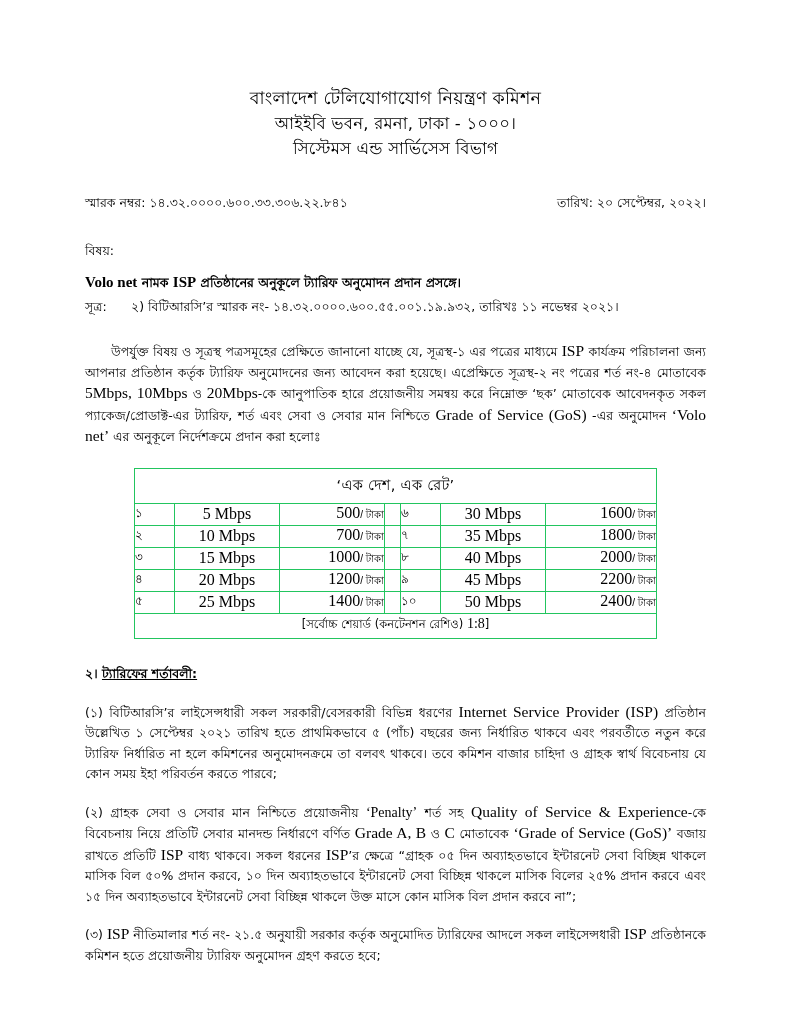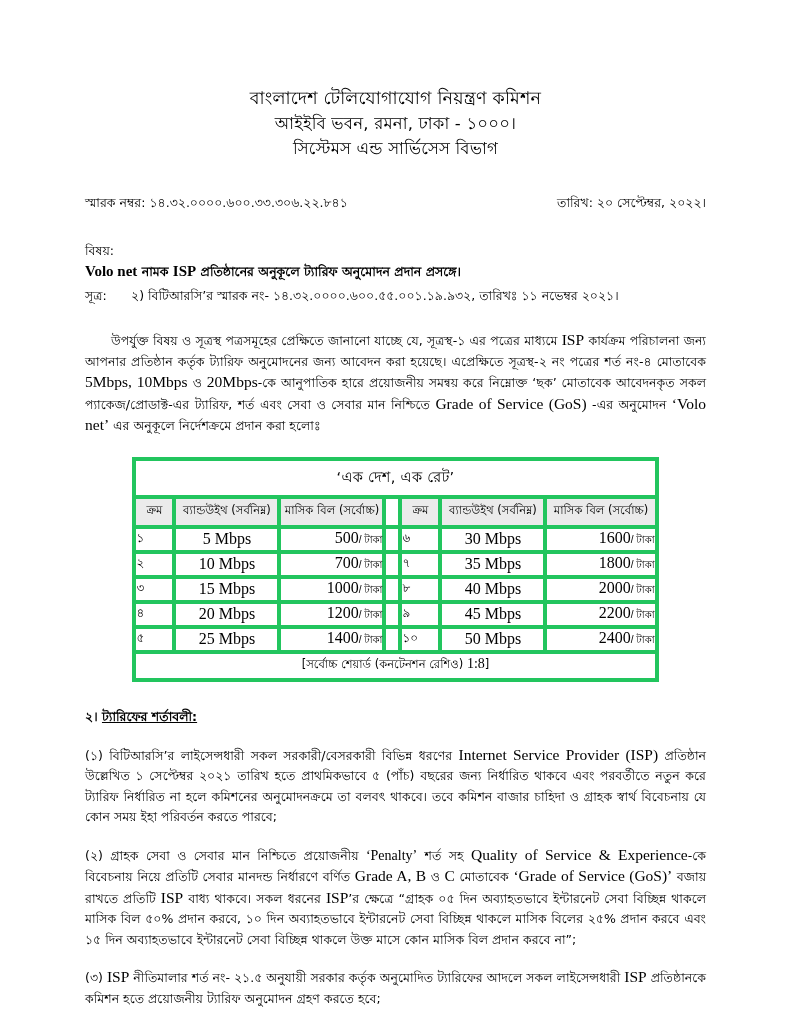--- a/index.html
+++ b/index.html
@@ -54,21 +54,21 @@
     font-family: "DejaVu Sans", "Liberation Sans", sans-serif;
     font-size: 12.5px;
     line-height: 21px;
   }
   .subject-line {
     display: flex;
     align-items: baseline;
     flex-direction: column;
   }
   .sbj-label { flex: 0 0 auto; margin-right: 4px; }
-  .sbj-text { font-weight: bold; }
+  .sbj-text { font-weight: bold; margin-top: 11px; }
   .sbj-text .latin {
     font-family: "Liberation Serif", "DejaVu Serif", serif;
     font-size: 15px;
     font-weight: bold;
   }
   .ref-line {
     display: flex;
     align-items: baseline;
     margin-top: 3px;
   }
@@ -99,21 +99,21 @@
     margin-top: 20px;
     display: flex;
     justify-content: center;
   }
   table.tariff {
     border-collapse: collapse;
     width: 522px;
     table-layout: fixed;
   }
   table.tariff td, table.tariff th {
-    border: 4px solid #22c55e;
+    border: 1px solid #22c55e;
     padding: 0;
     font-weight: normal;
   }
   .tbl-title {
     text-align: center;
     font-family: "DejaVu Sans", "Liberation Sans", sans-serif;
     font-size: 14.5px;
     font-weight: bold;
     height: 34px;
     vertical-align: middle;
@@ -228,29 +228,20 @@
           <col style="width:105px">
         <col style="width:16px">
         <col style="width:40px">
           <col style="width:105px">
           <col style="width:111px">
       </colgroup>
       <tbody>
         <tr>
           <td class="tbl-title" colspan="7">‘এক দেশ, এক রেট’</td>
         </tr>
-        <tr class="tbl-head">
-          <td>ক্রম</td>
-          <td>ব্যান্ডউইথ (সর্বনিম্ন)</td>
-          <td>মাসিক বিল (সর্বোচ্চ)</td>
-          <td class="spacer"></td>
-          <td>ক্রম</td>
-          <td>ব্যান্ডউইথ (সর্বনিম্ন)</td>
-          <td>মাসিক বিল (সর্বোচ্চ)</td>
-        </tr>
         <tr class="tbl-body">
           <td class="c-idx">১</td>
           <td class="c-bw">5 Mbps</td>
           <td class="c-bill"><span>500</span><span class="unit">/ টাকা</span></td>
           <td class="spacer"></td>
           <td class="c-idx">৬</td>
           <td class="c-bw">30 Mbps</td>
           <td class="c-bill"><span>1600</span><span class="unit">/ টাকা</span></td>
         </tr>
         <tr class="tbl-body">

